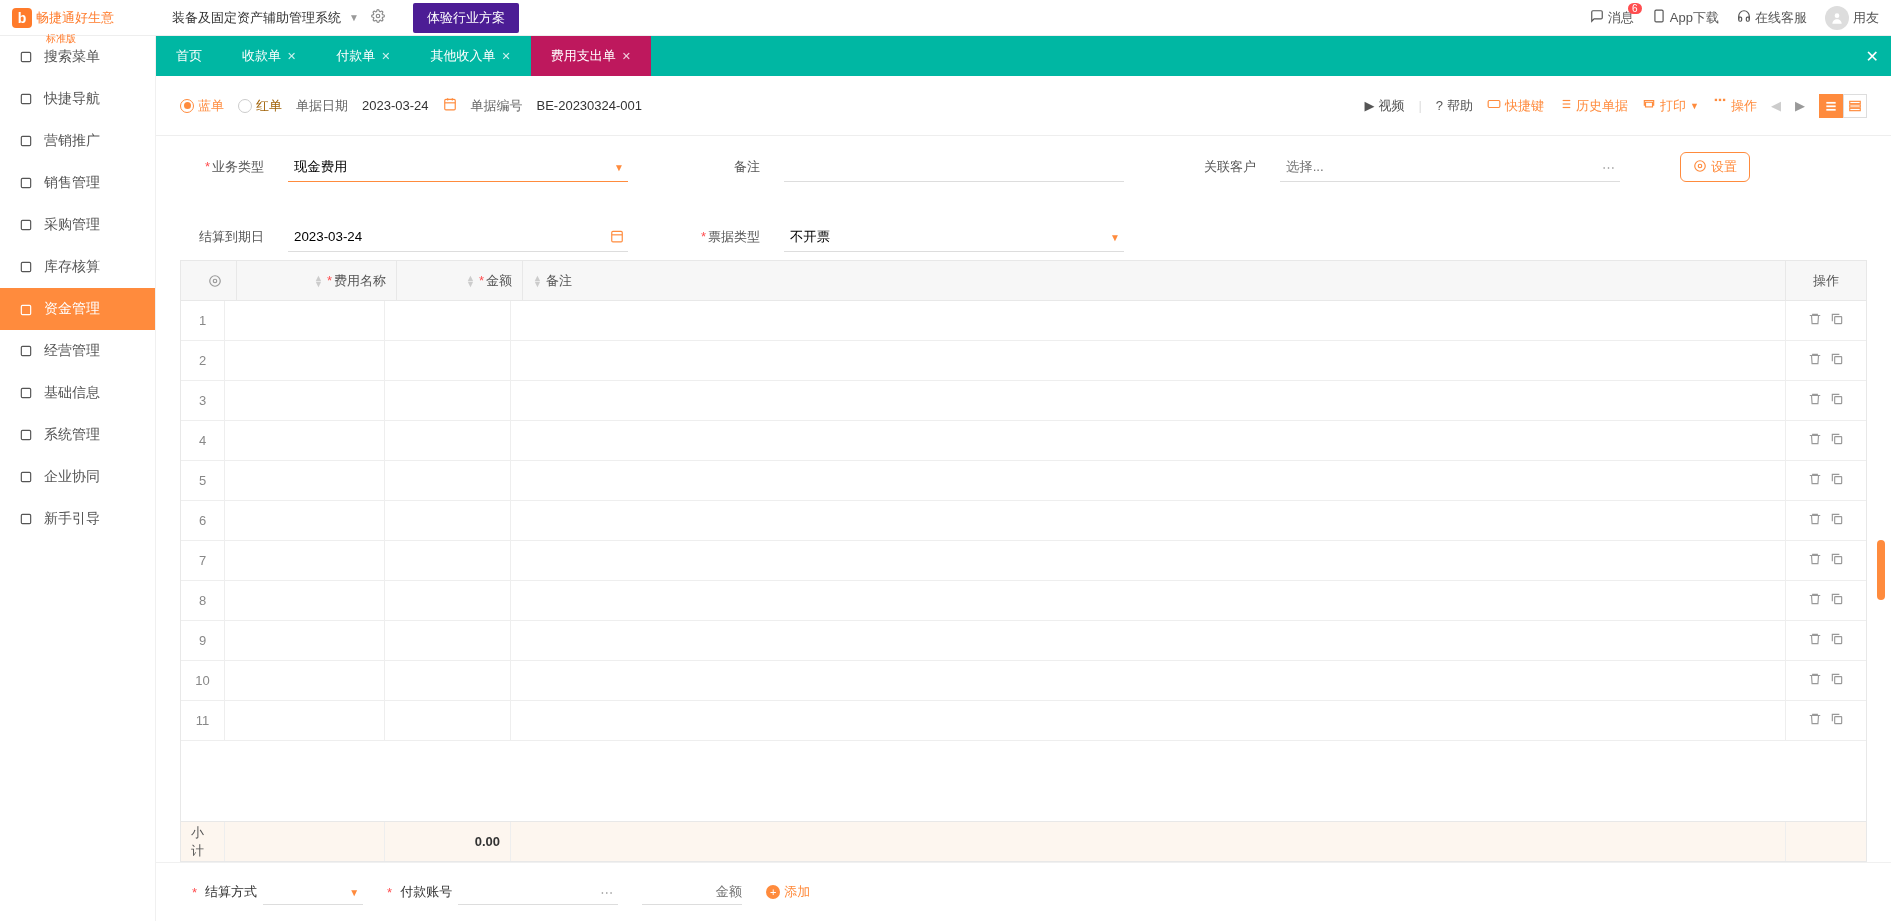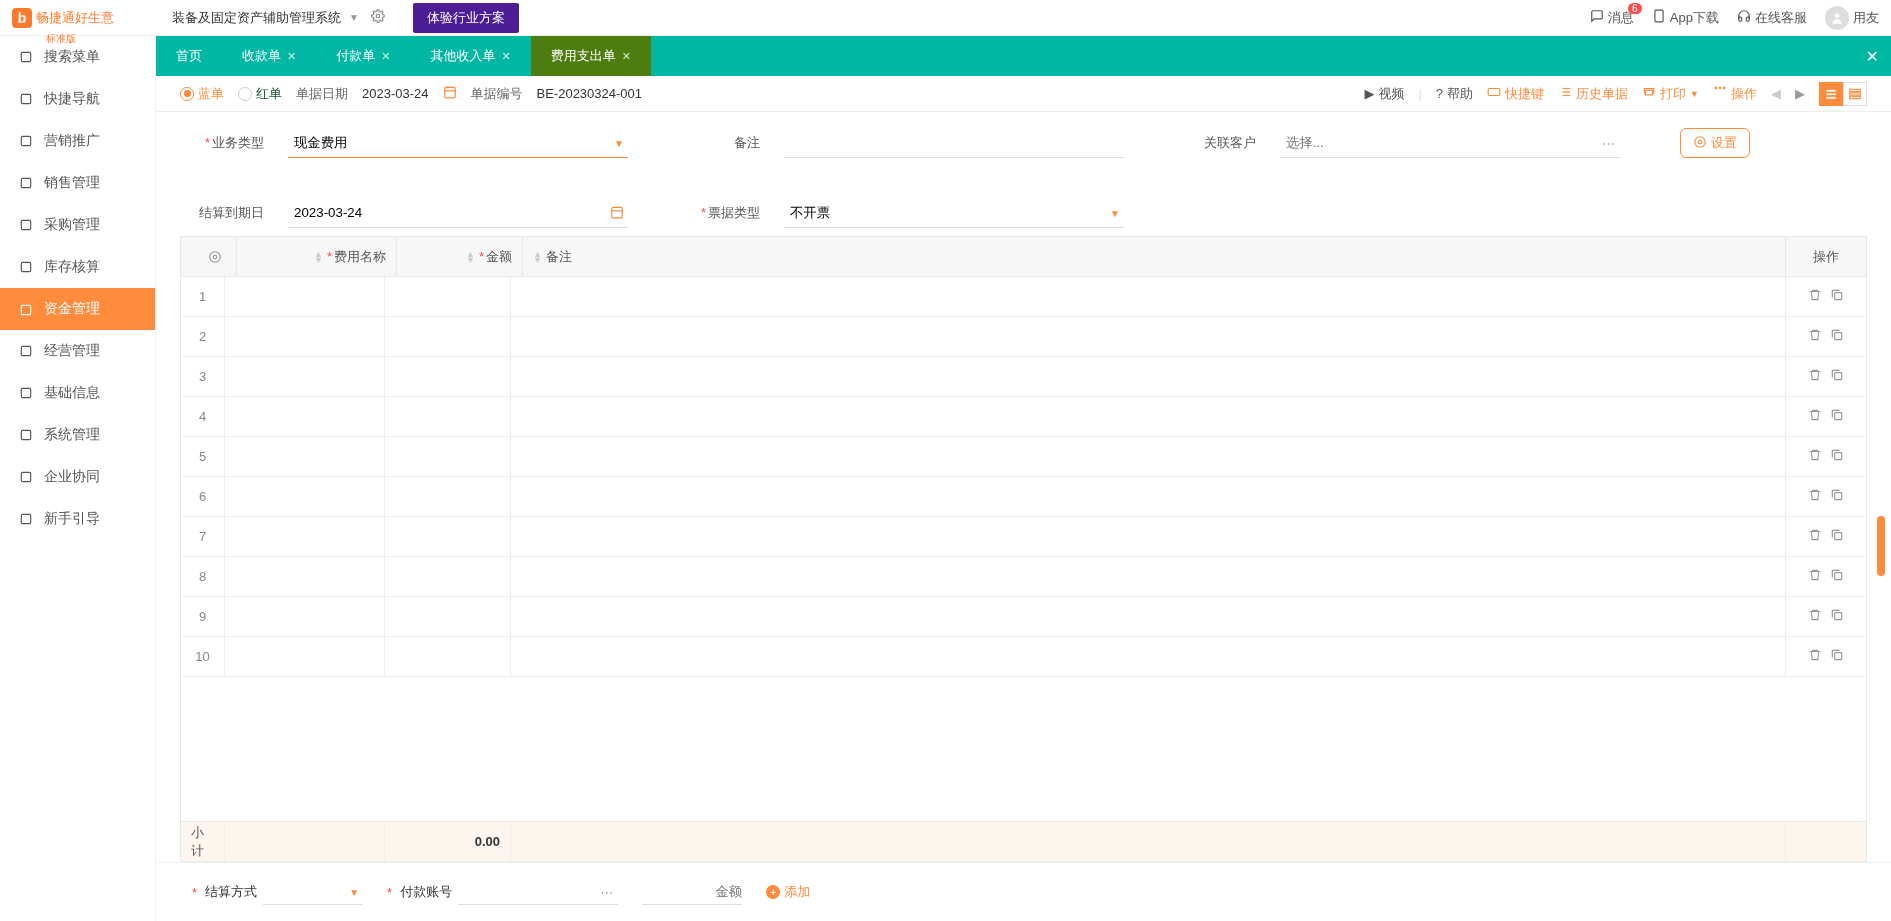--- a/index.html
+++ b/index.html
@@ -27,26 +27,26 @@
 .sidebar { width: 156px; background: #fff; border-right: 1px solid #f0f0f0; }
 .side-item { display: flex; align-items: center; gap: 10px; padding: 12px 18px; color: #555; cursor: pointer; font-size: 14px; }
 .side-item.active { background: #ff8b3d; color: #fff; align-items: flex-end; }
 .side-icon { width: 16px; height: 16px; display: inline-flex; align-items: center; justify-content: center; }
 
 .main { flex: 1; display: flex; flex-direction: column; overflow: hidden; }
 
 
 .tabs { height: 40px; background: #00b7a3; display: flex; align-items: center; color: #fff; position: relative; }
 .tab { padding: 0 20px; height: 40px; display: flex; align-items: center; gap: 6px; cursor: pointer; font-size: 13px; }
-.tab.active { background: #4d7c0f; }
+.tab.active { background: #be185d; }
 .tab-close { font-size: 11px; opacity: 0.8; }
 .tabs-close-all { margin-left: auto; margin-right: 12px; cursor: pointer; font-size: 16px; }
 
 
-.toolbar { height: 36px; display: flex; align-items: center; padding: 0 24px; border-bottom: 1px solid #eee; gap: 14px; font-size: 13px; }
+.toolbar { height: 60px; display: flex; align-items: center; padding: 0 24px; border-bottom: 1px solid #eee; gap: 14px; font-size: 13px; }
 .radio { display: flex; align-items: center; gap: 4px; cursor: pointer; }
 .radio-circle { width: 14px; height: 14px; border-radius: 50%; border: 1px solid #ccc; display: inline-flex; align-items: center; justify-content: center; }
 .radio-circle.checked { border-color: #ff8b3d; }
 .radio-dot { width: 7px; height: 7px; border-radius: 50%; background: #ff8b3d; }
 .tb-label { color: #666; }
 .tb-value { color: #333; }
 .cal-icon { color: #ff8b3d; }
 .toolbar-right { margin-left: auto; display: flex; align-items: center; gap: 14px; color: #555; }
 .tr-item { display: flex; align-items: center; gap: 4px; cursor: pointer; }
 .tr-item.orange { color: #ff8b3d; }
@@ -286,21 +286,21 @@
 
       <div class="toolbar">
         <label class="radio">
           <span class="radio-circle checked">
               <span class="radio-dot"></span>
             </span>
           <span style="color:#ff8b3d">蓝单</span>
         </label>
         <label class="radio">
           <span class="radio-circle"></span>
-          <span style="color:#14532d">红单</span>
+          <span style="color:#a16207">红单</span>
         </label>
         <span class="tb-label">单据日期</span>
         <span class="tb-value">2023-03-24</span>
         <span class="cal-icon"><svg viewBox="0 0 24 24" fill="none" stroke="currentColor" stroke-width="2">
               <rect x="3" y="4" width="18" height="18" rx="2"></rect>
               <line x1="16" y1="2" x2="16" y2="6"></line>
               <line x1="8" y1="2" x2="8" y2="6"></line>
               <line x1="3" y1="10" x2="21" y2="10"></line>
             </svg></span>
         <span class="tb-label">单据编号</span>
@@ -591,20 +591,35 @@
                 <div class="td ops">
                   <span class="icon-btn"><svg viewBox="0 0 24 24" fill="none" stroke="#999" stroke-width="2">
                       <path d="M3 6h18M8 6V4h8v2M6 6l1 14h10l1-14"></path>
                     </svg></span>
                   <span class="icon-btn"><svg viewBox="0 0 24 24" fill="none" stroke="#999" stroke-width="2">
                       <rect x="8" y="8" width="12" height="12" rx="1"></rect>
                       <path d="M4 16V4h12"></path>
                     </svg></span>
                 </div>
               </div>
+              <div class="tr">
+                <div class="td idx">11</div>
+                <div class="td name"></div>
+                <div class="td amt"></div>
+                <div class="td remark"></div>
+                <div class="td ops">
+                  <span class="icon-btn"><svg viewBox="0 0 24 24" fill="none" stroke="#999" stroke-width="2">
+                      <path d="M3 6h18M8 6V4h8v2M6 6l1 14h10l1-14"></path>
+                    </svg></span>
+                  <span class="icon-btn"><svg viewBox="0 0 24 24" fill="none" stroke="#999" stroke-width="2">
+                      <rect x="8" y="8" width="12" height="12" rx="1"></rect>
+                      <path d="M4 16V4h12"></path>
+                    </svg></span>
+                </div>
+              </div>
             </div>
           <div class="tbl-foot">
             <div class="td idx">小计</div>
             <div class="td name"></div>
             <div class="td amt">0.00</div>
             <div class="td remark"></div>
             <div class="td ops"></div>
           </div>
         </div>
         <div class="scroll-thumb"></div>

